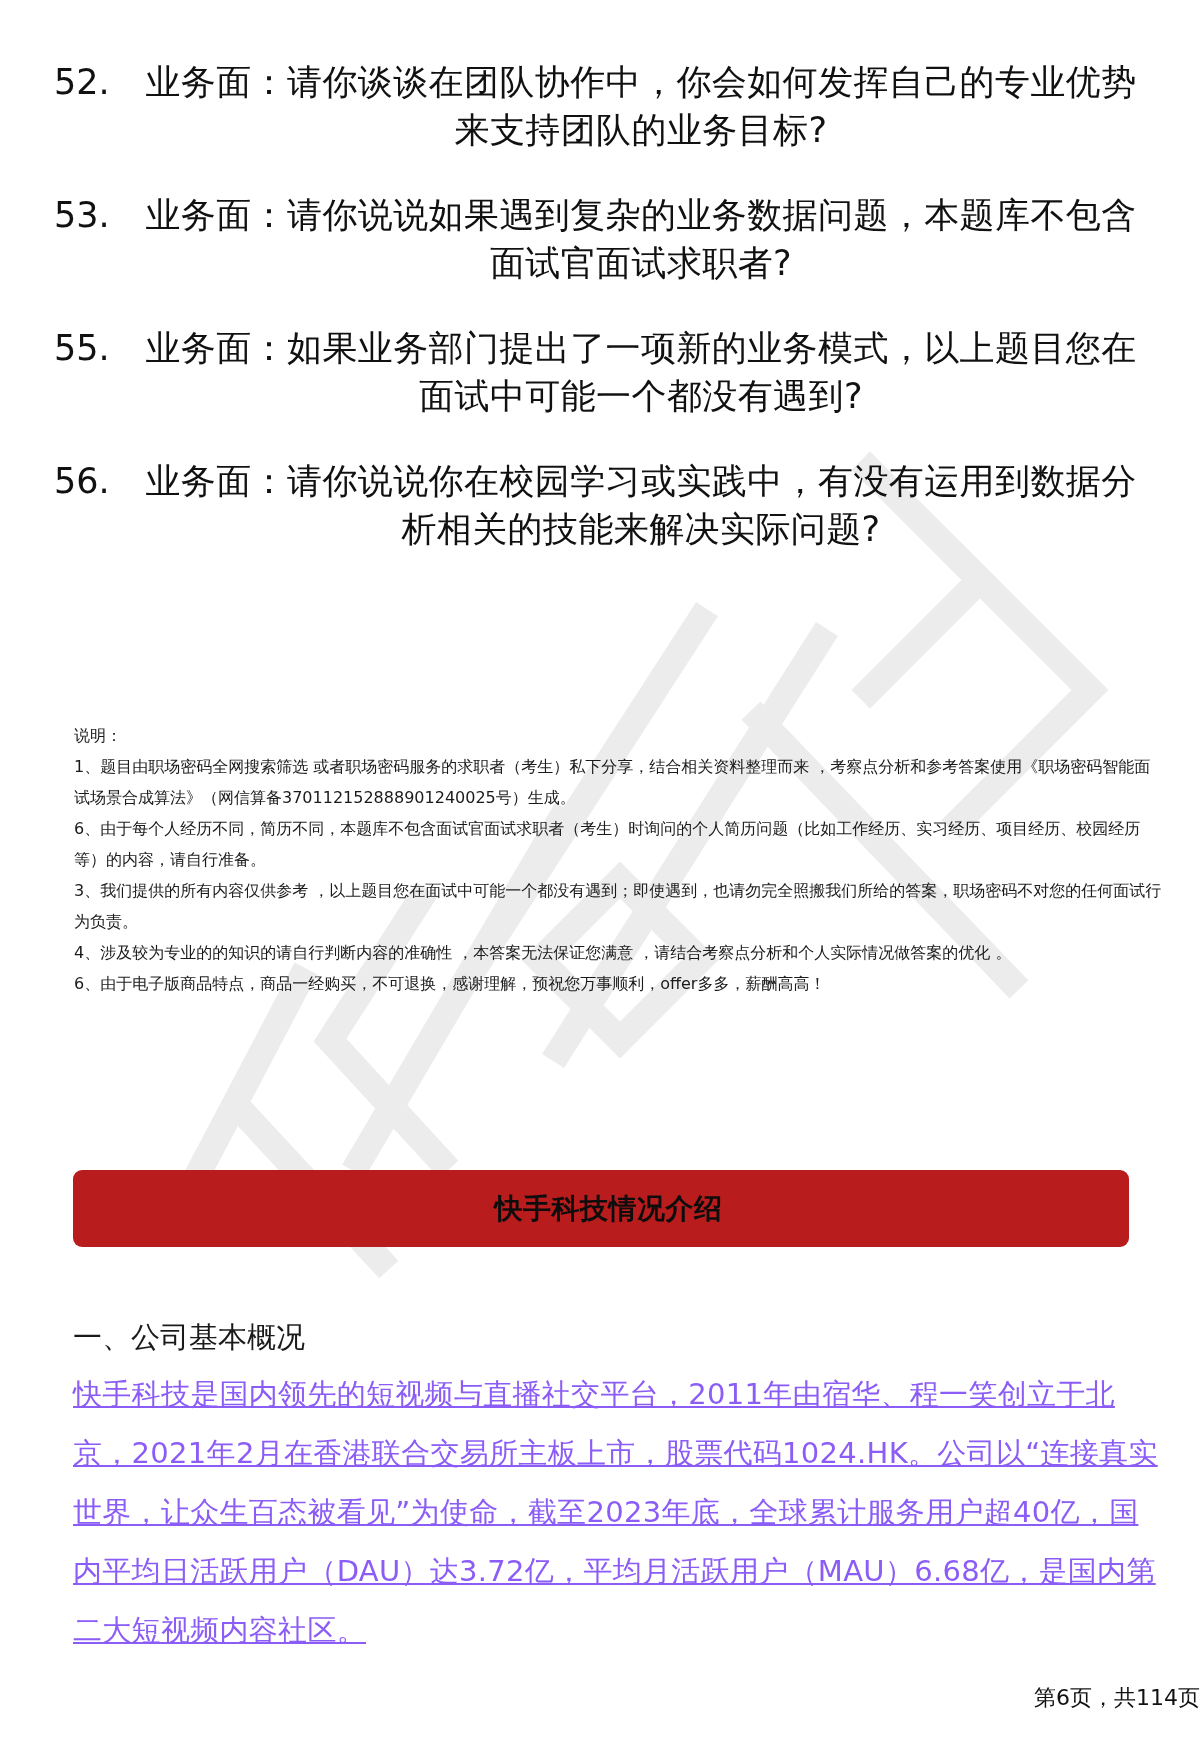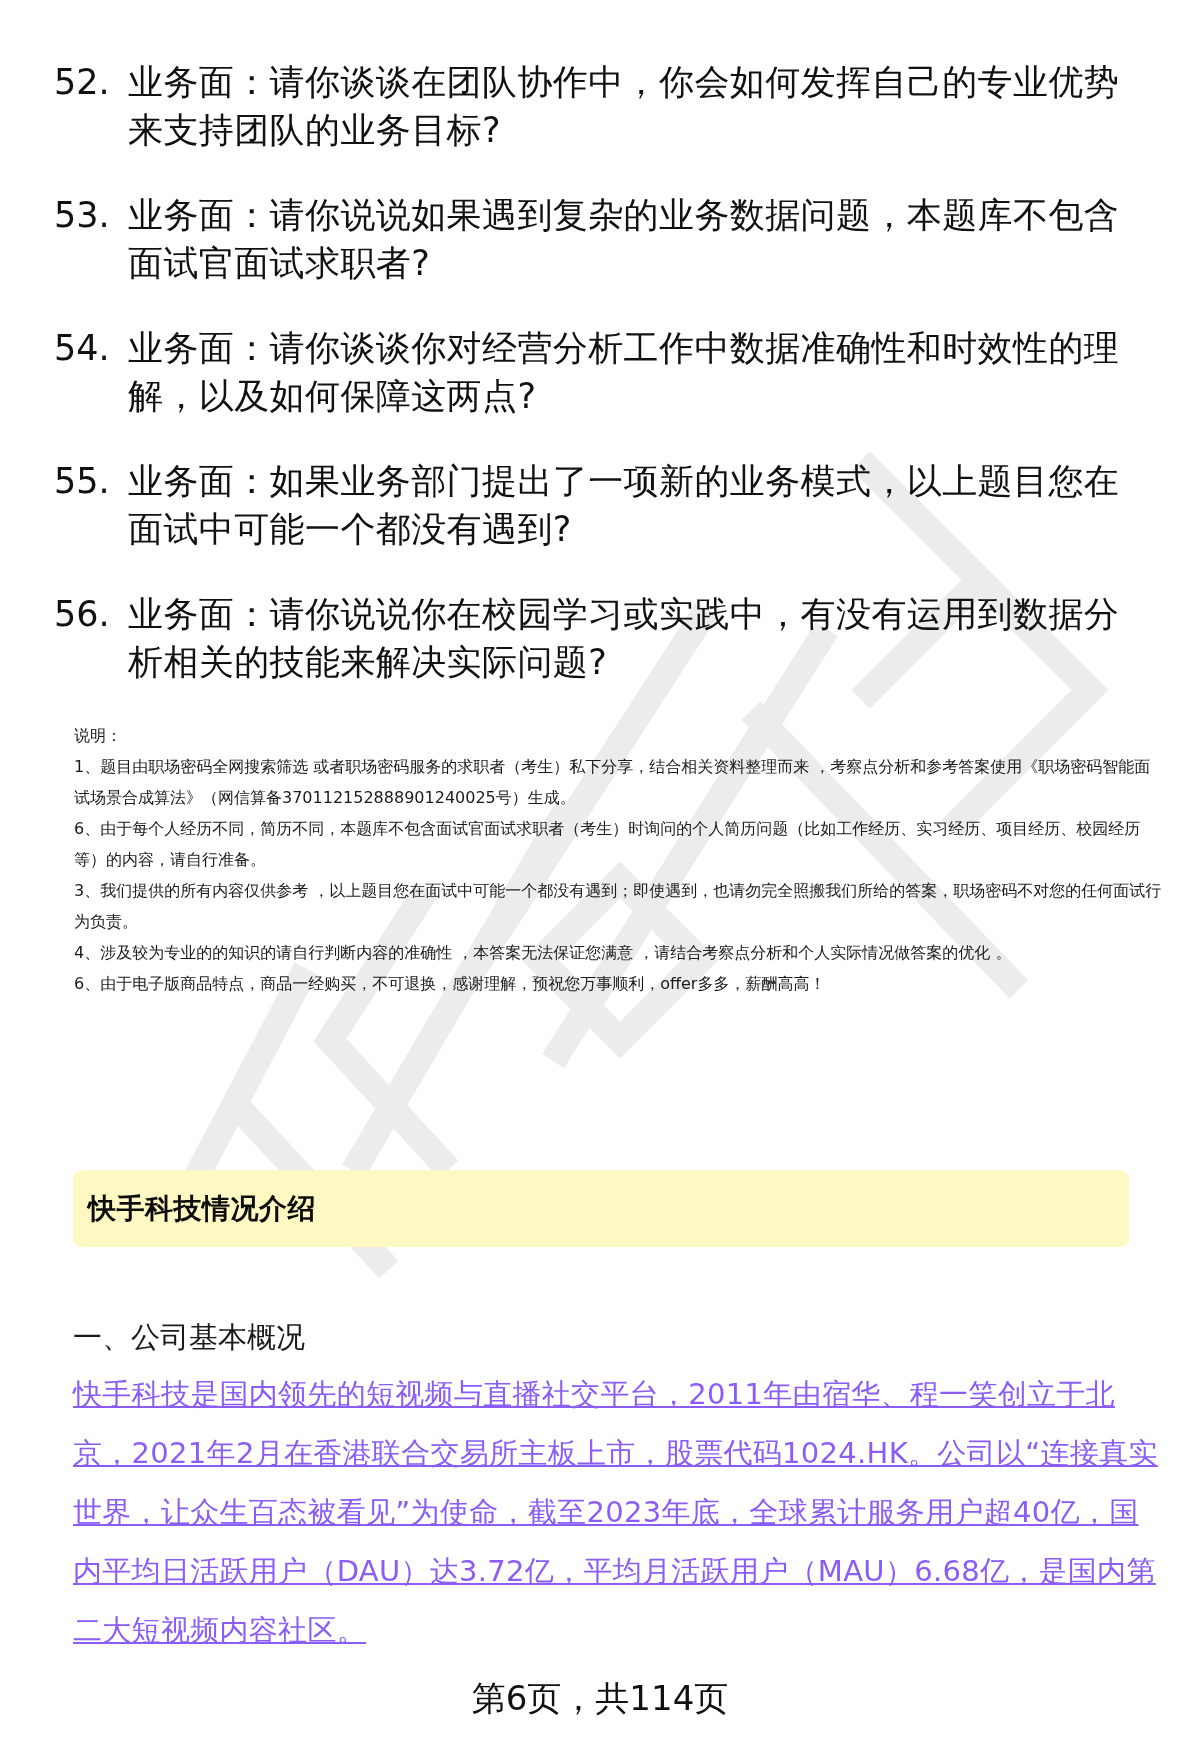--- a/index.html
+++ b/index.html
@@ -48,45 +48,47 @@
       color: #111;
       letter-spacing: 0px;
     }
     .q-text {
       flex: 1;
       font-size: 35px;
       line-height: 48px;
       color: #111;
       width: 1010px;
       letter-spacing: 0.4px;
+      text-align: center;
     }
     
     .notes {
       position: absolute;
       left: 74px;
       top: 720px;
       width: 1090px;
       font-size: 16px;
       line-height: 31px;
       color: #1a1a1a;
     }
     .notes-title { display: block; }
     .note-item { display: block; }
     
     .section-banner {
       position: absolute;
       left: 73px;
       top: 1170px;
       width: 1056px;
       height: 77px;
-      background: #fef9c3;
+      background: #b91c1c;
       border-radius: 9px;
       display: flex;
       align-items: center;
       padding-left: 15px;
+      justify-content: center;
     }
     .section-banner-title {
       font-size: 28px;
       font-weight: bold;
       color: #0d0d0d;
       letter-spacing: 0.5px;
     }
     .subheading {
       position: absolute;
       left: 73px;
@@ -105,22 +107,22 @@
       line-height: 59px;
       color: #8b5cf6;
       letter-spacing: 0.3px;
       text-decoration: underline;
     }
     .footer {
       position: absolute;
       left: 0;
       width: 1200px;
       top: 1678px;
-      text-align: center;
-      font-size: 34px;
+      text-align: right;
+      font-size: 22px;
       line-height: 40px;
       color: #111;
     }
   </style>
 </head>
 <body>
 
 <svg class="watermark" viewBox="0 0 1200 1755" xmlns="http://www.w3.org/2000/svg">
   <g fill="none" stroke="#ececec" stroke-width="26" stroke-linecap="square">
     <polyline points="870,470 980,580 870,690"></polyline>
@@ -141,24 +143,20 @@
   <div class="questions">
     <div class="question">
       <span class="q-num">52.</span>
       <span class="q-text">业务面：请你谈谈在团队协作中，你会如何发挥自己的专业优势来支持团队的业务目标?</span>
     </div>
     <div class="question">
       <span class="q-num">53.</span>
       <span class="q-text">业务面：请你说说如果遇到复杂的业务数据问题，本题库不包含面试官面试求职者?</span>
     </div>
     <div class="question">
-      <span class="q-num">54.</span>
-      <span class="q-text">业务面：请你谈谈你对经营分析工作中数据准确性和时效性的理解，以及如何保障这两点?</span>
-    </div>
-    <div class="question">
       <span class="q-num">55.</span>
       <span class="q-text">业务面：如果业务部门提出了一项新的业务模式，以上题目您在面试中可能一个都没有遇到?</span>
     </div>
     <div class="question">
       <span class="q-num">56.</span>
       <span class="q-text">业务面：请你说说你在校园学习或实践中，有没有运用到数据分析相关的技能来解决实际问题?</span>
     </div>
   </div>
 
   <div class="notes">

